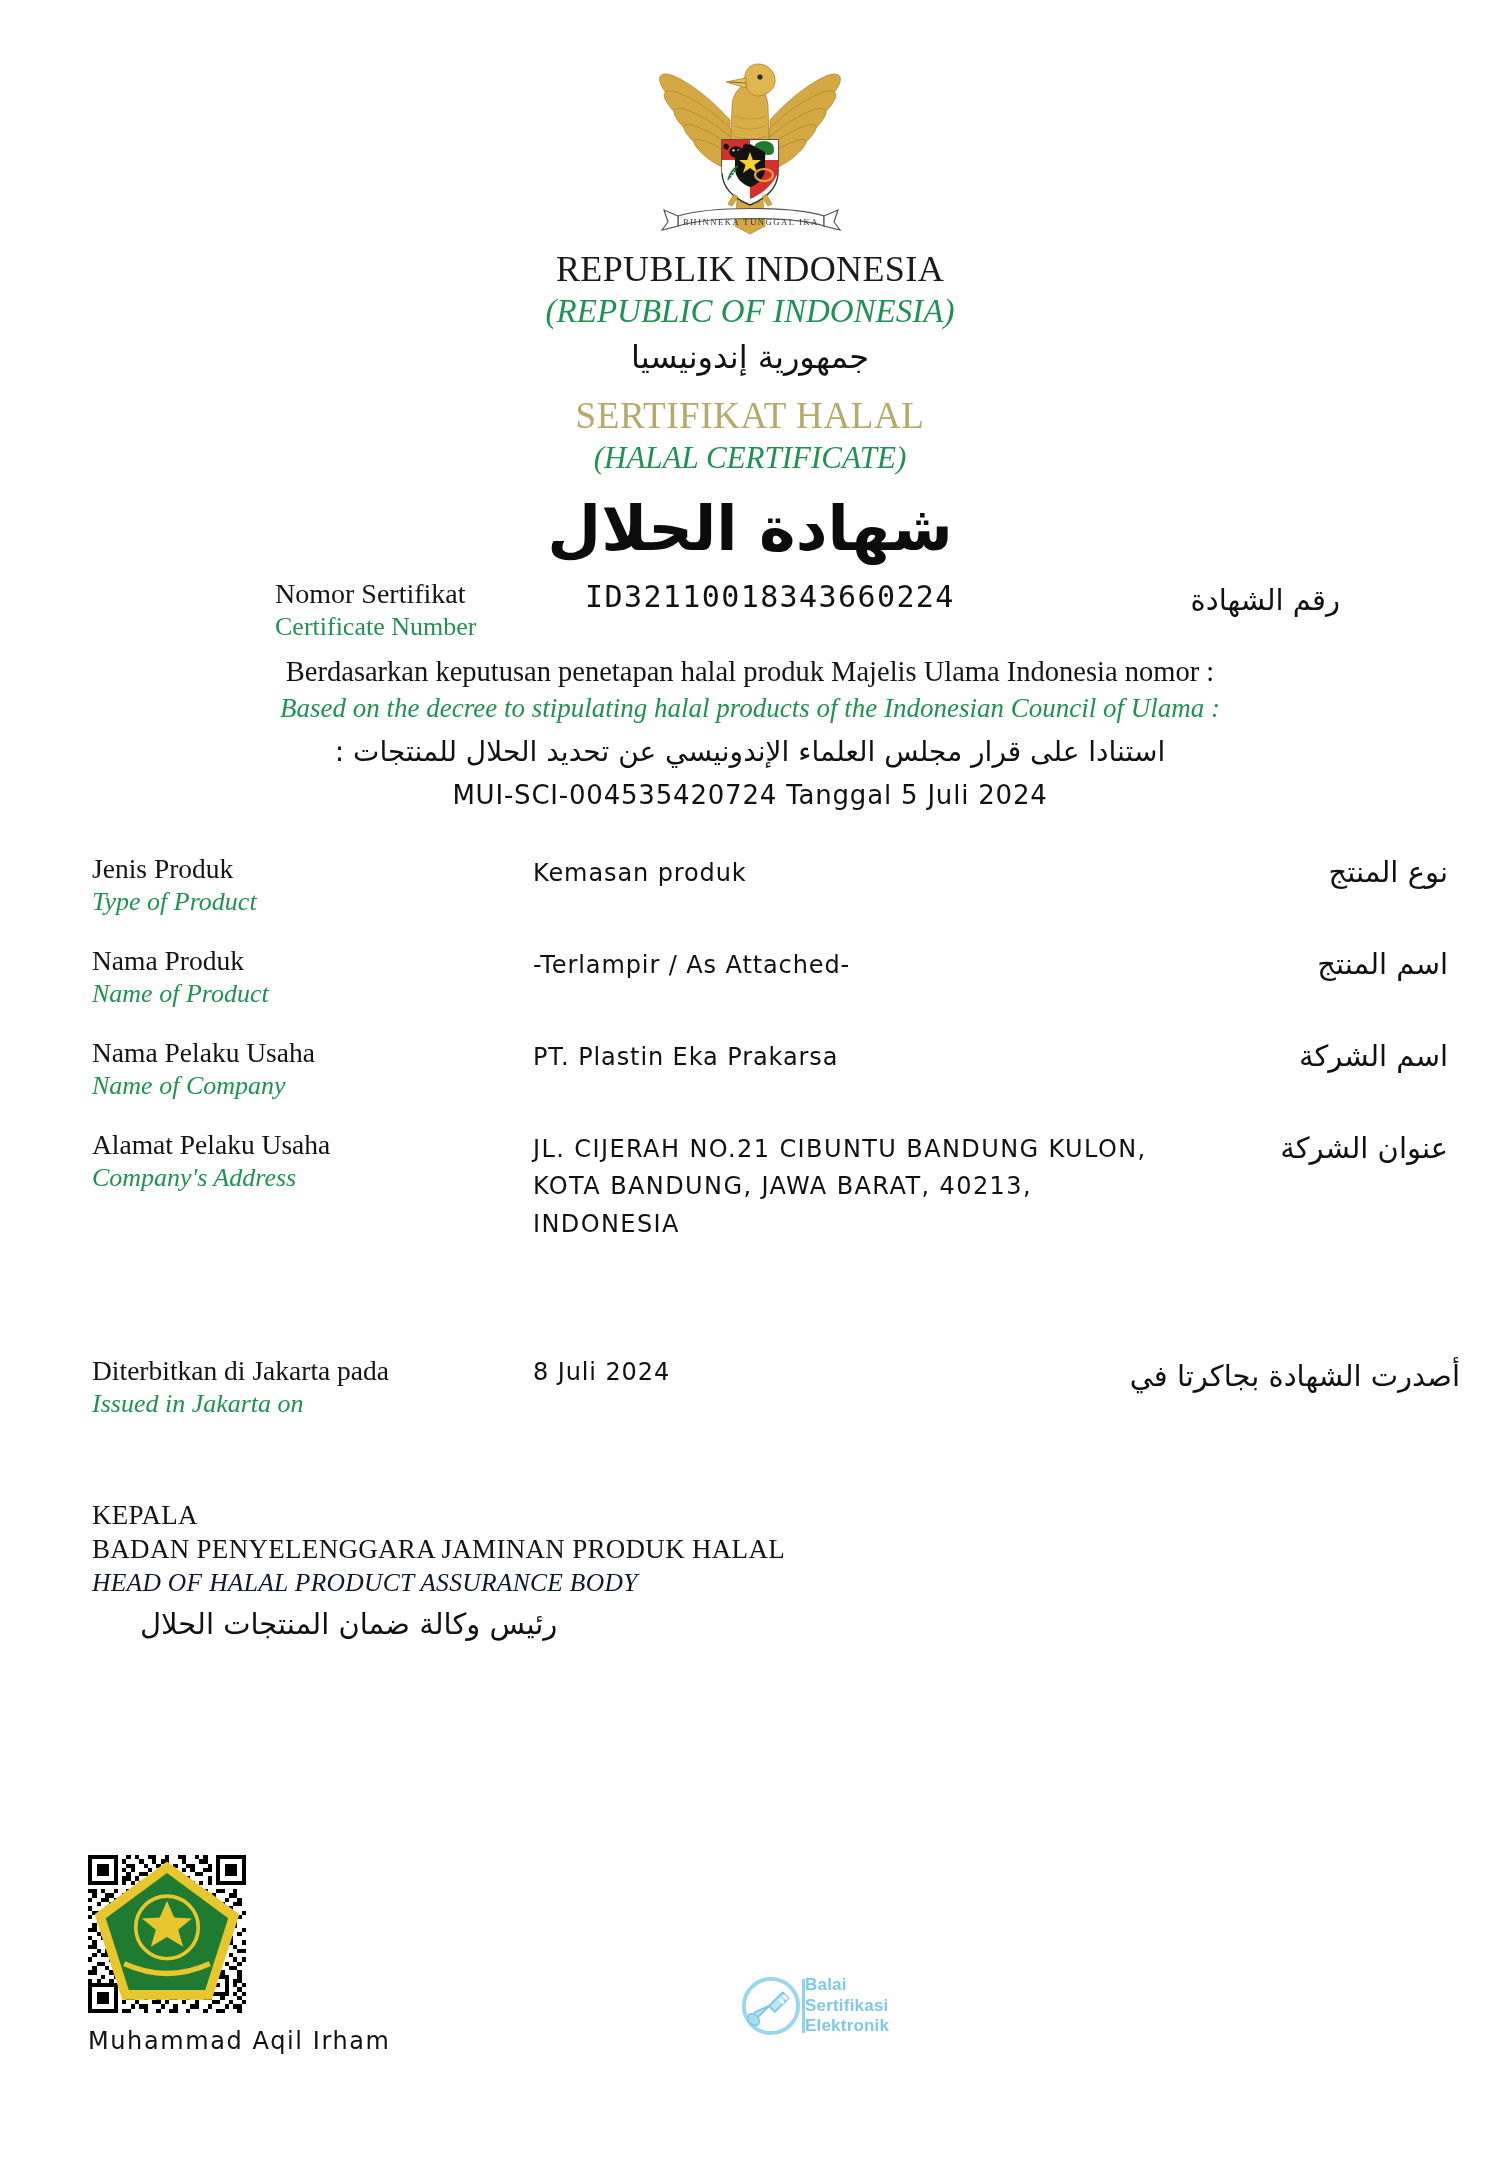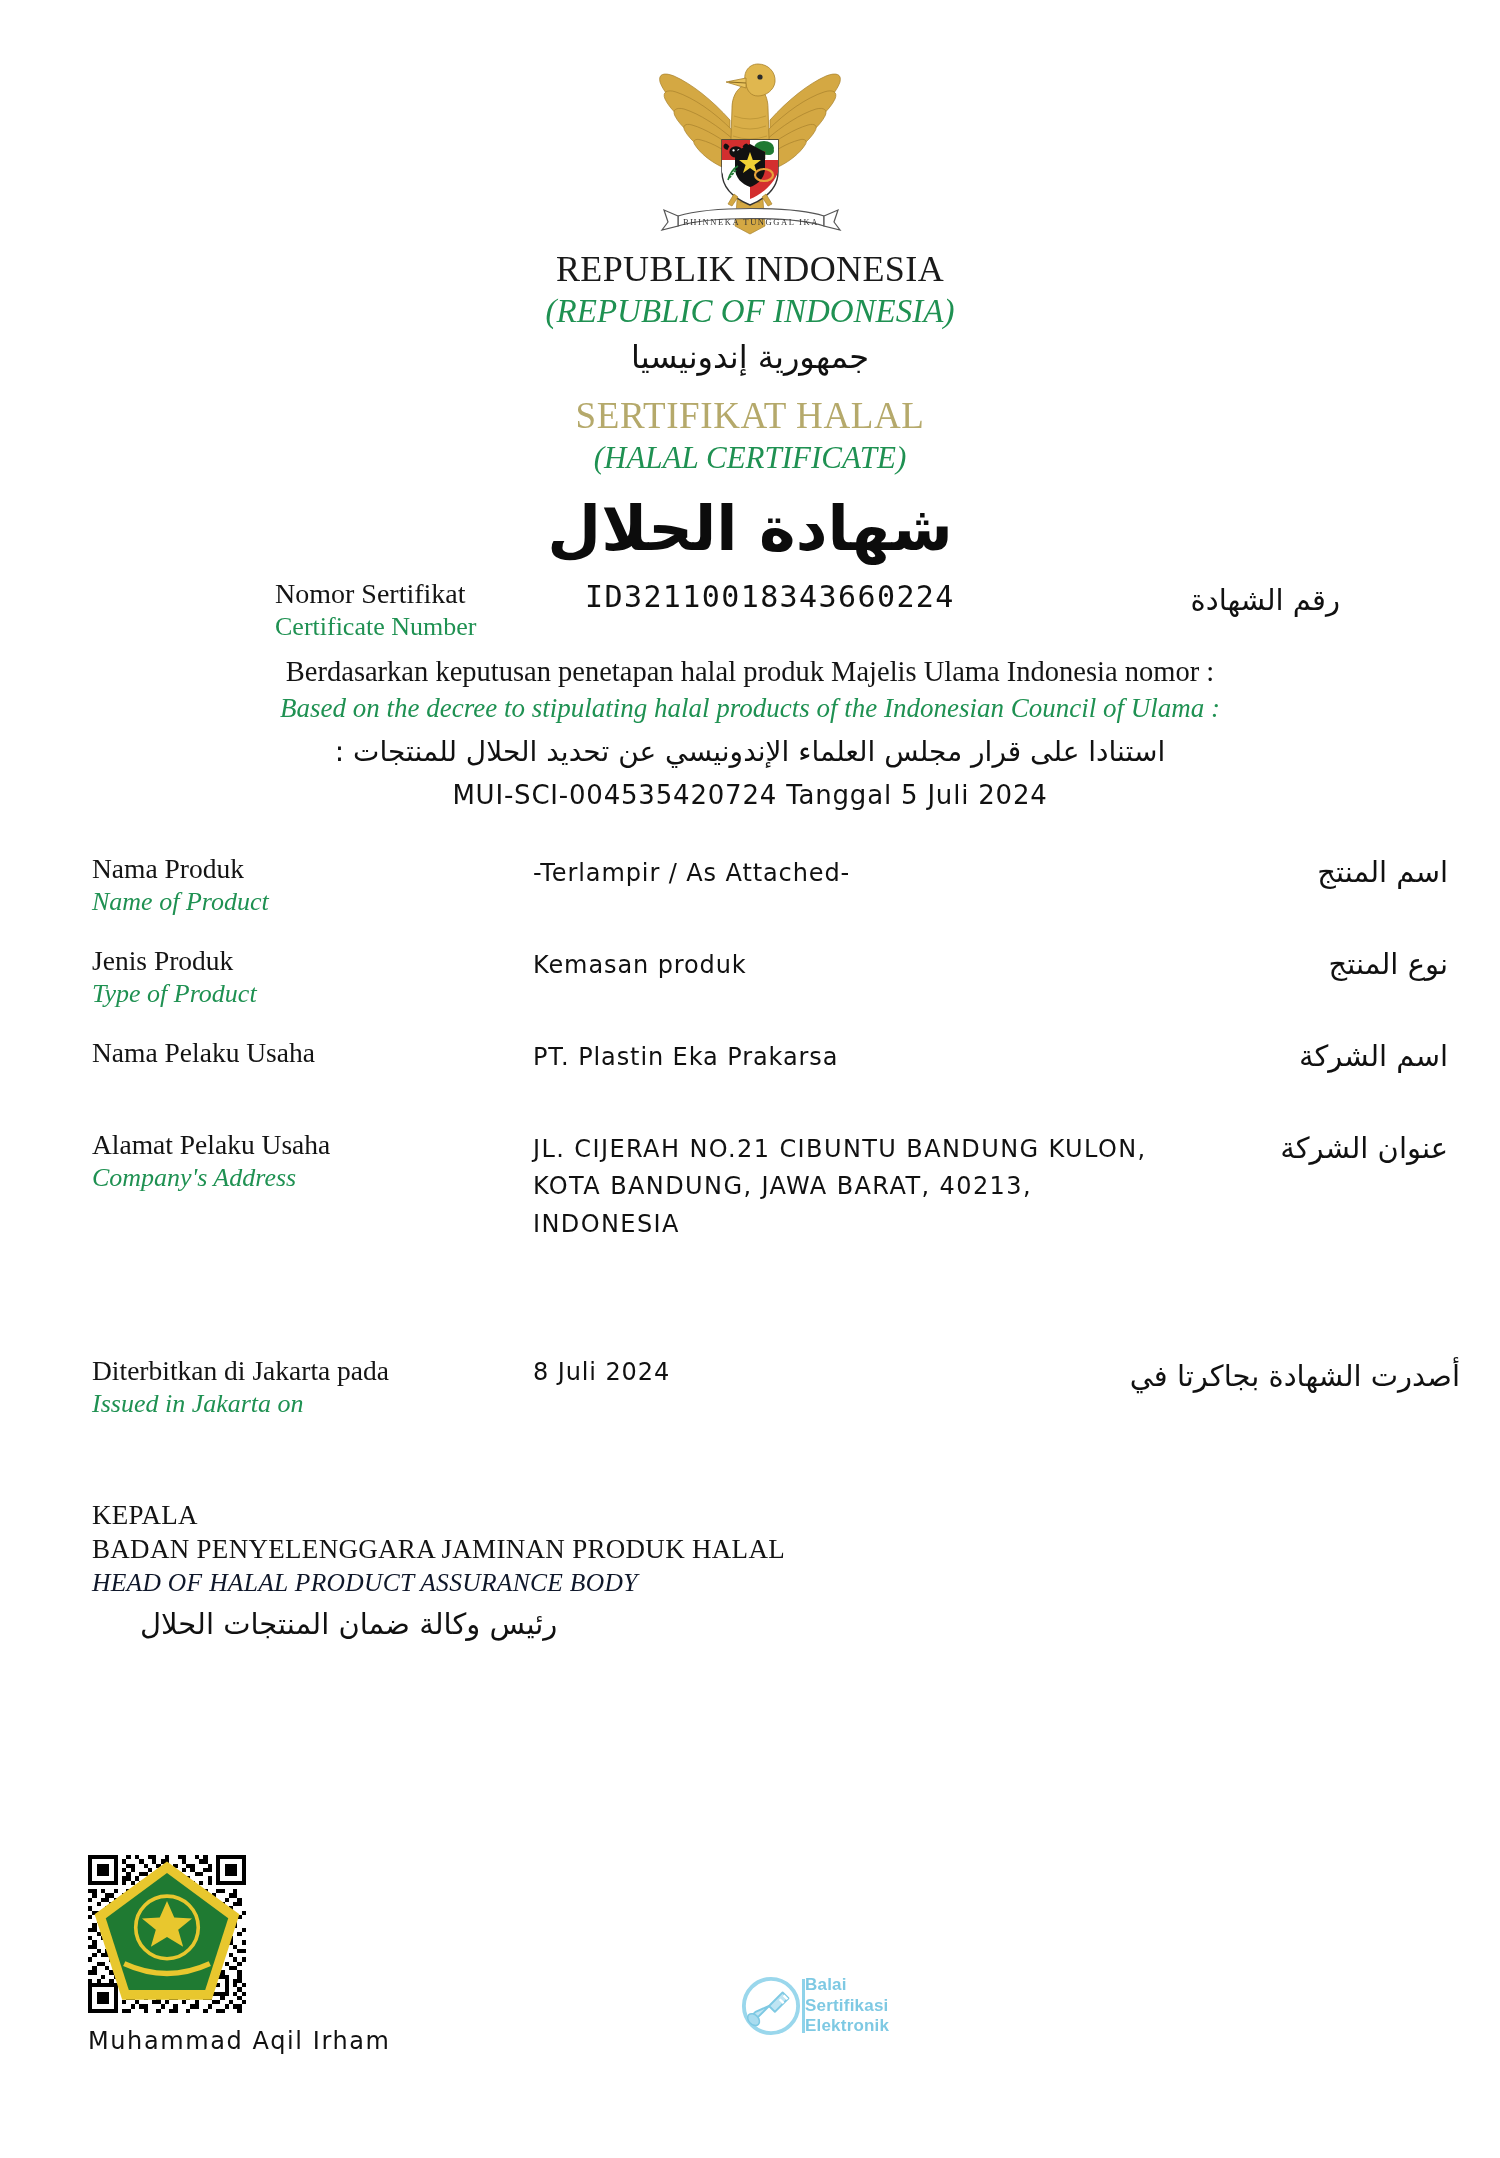--- a/index.html
+++ b/index.html
@@ -438,39 +438,40 @@
     <div class="decree-id">Berdasarkan keputusan penetapan halal produk Majelis Ulama Indonesia nomor :</div>
     <div class="decree-en">Based on the decree to stipulating halal products of the Indonesian Council of Ulama :</div>
     <div class="decree-ar">استنادا على قرار مجلس العلماء الإندونيسي عن تحديد الحلال للمنتجات :</div>
     <div class="decree-no">MUI-SCI-004535420724 Tanggal 5 Juli 2024</div>
   </div>
 
   <div class="fields">
 
     <div class="frow">
       <div class="f-label">
+        <div class="l1">Jenis Produk</div>
+        <div class="l2">Type of Product</div>
+      </div>
+      <div class="f-value">Kemasan produk</div>
+      <div class="f-ar">نوع المنتج</div>
+    </div>
+
+    <div class="frow">
+      <div class="f-label">
         <div class="l1">Nama Produk</div>
         <div class="l2">Name of Product</div>
       </div>
       <div class="f-value">-Terlampir / As Attached-</div>
       <div class="f-ar">اسم المنتج</div>
     </div>
 
     <div class="frow">
       <div class="f-label">
-        <div class="l1">Jenis Produk</div>
-        <div class="l2">Type of Product</div>
-      </div>
-      <div class="f-value">Kemasan produk</div>
-      <div class="f-ar">نوع المنتج</div>
-    </div>
-
-    <div class="frow">
-      <div class="f-label">
         <div class="l1">Nama Pelaku Usaha</div>
+        <div class="l2">Name of Company</div>
       </div>
       <div class="f-value">PT. Plastin Eka Prakarsa</div>
       <div class="f-ar">اسم الشركة</div>
     </div>
 
     <div class="frow addr">
       <div class="f-label">
         <div class="l1">Alamat Pelaku Usaha</div>
         <div class="l2">Company's Address</div>
       </div>

